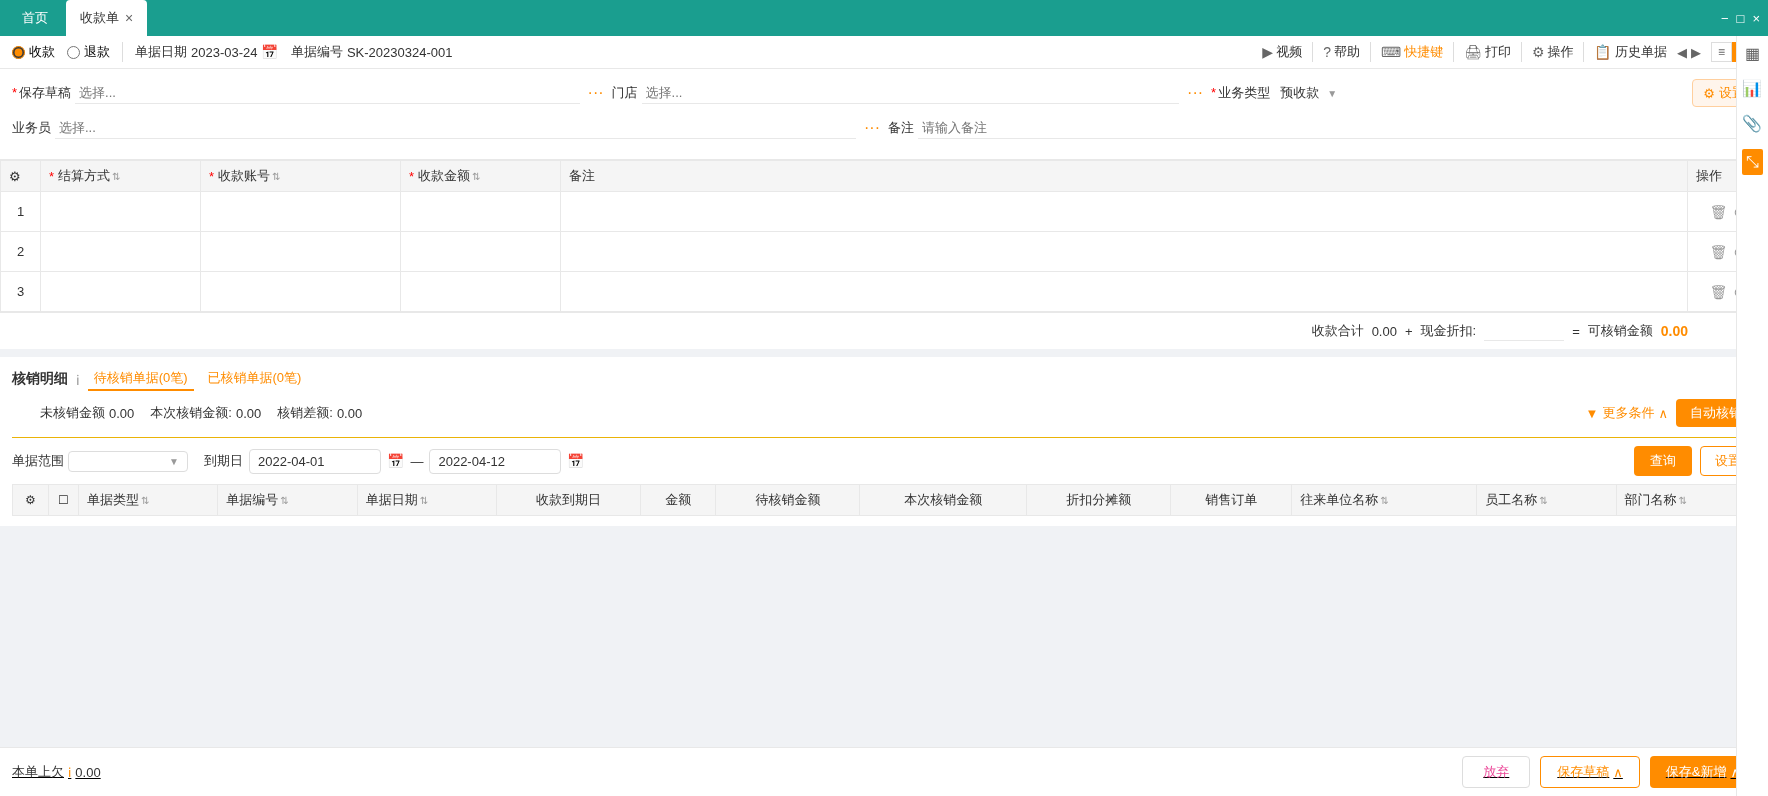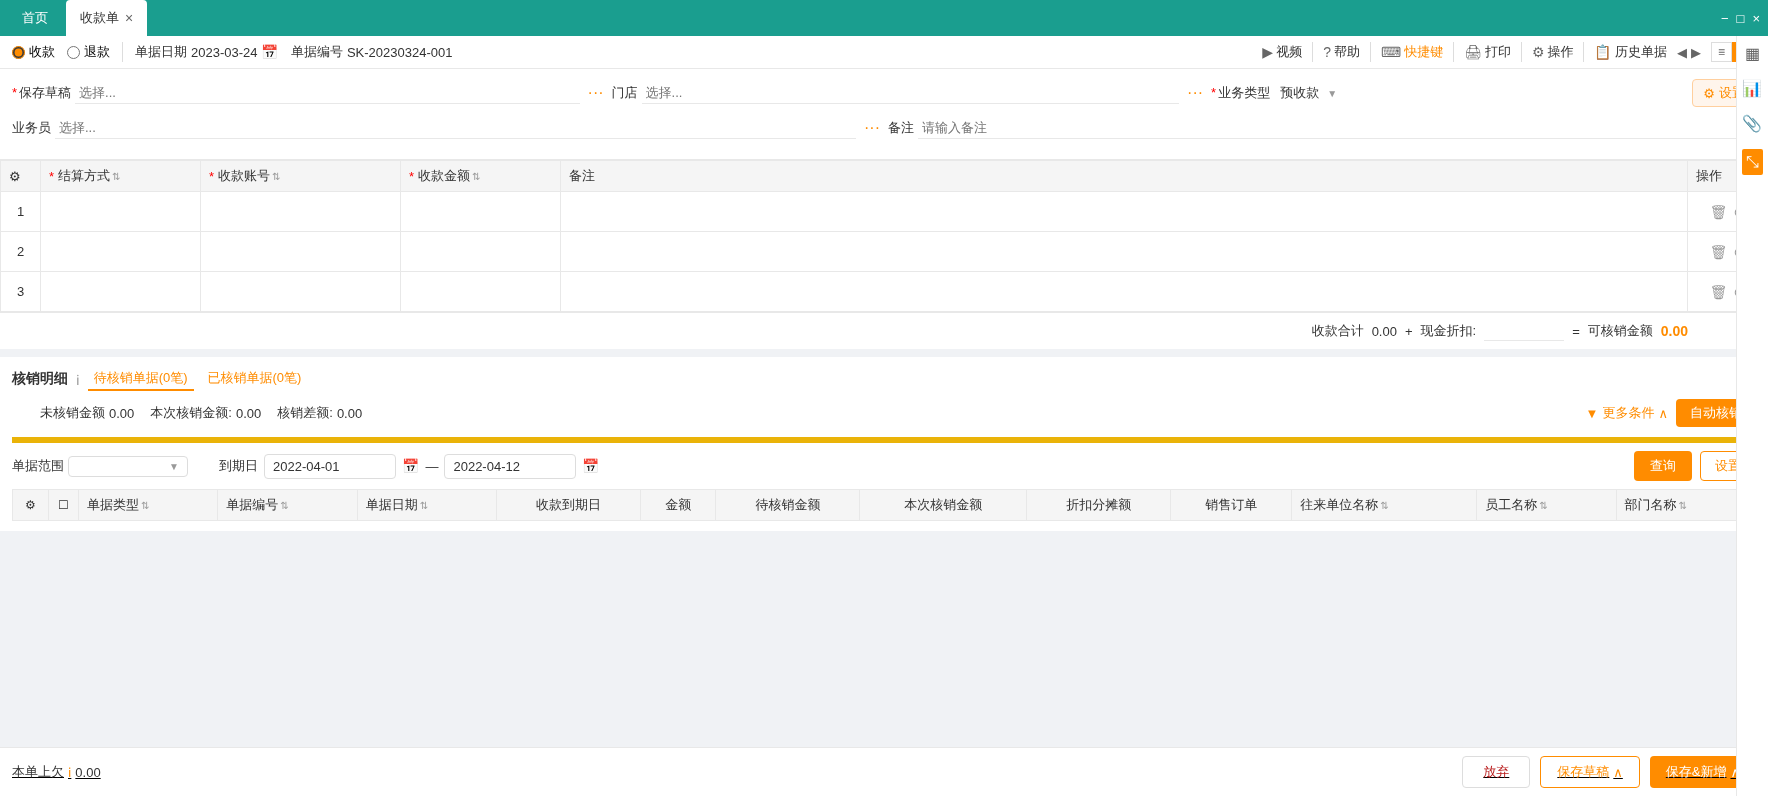--- a/index.html
+++ b/index.html
@@ -195,23 +195,23 @@
       border-radius: 4px;
       padding: 5px 14px;
       cursor: pointer;
       font-size: 13px;
     }
 
     
     .filter-row {
       display: flex;
       align-items: center;
-      gap: 31px;
+      gap: 16px;
       padding: 8px 0;
-      border-top: 6px solid #eab308;
+      border-top: 1px solid #eab308;
     }
     .filter-field { display: flex; align-items: center; gap: 4px; }
     .filter-label { color: #333; white-space: nowrap; font-size: 13px; }
     .filter-select-wrapper {
       display: flex;
       align-items: center;
       border: 1px solid #ddd;
       border-radius: 4px;
       padding: 4px 8px;
       min-width: 120px;
@@ -276,21 +276,21 @@
       bottom: 0;
       left: 0;
       right: 0;
       text-decoration: underline;
     }
     .footer-info { display: flex; align-items: center; gap: 4px; color: #333; font-size: 13px; }
     .footer-info-icon { color: #ff8c00; cursor: pointer; }
     .footer-actions { margin-left: auto; display: flex; gap: 10px; }
     .btn-abandon {
       background: #fff;
-      color: #b91c1c;
+      color: #ec4899;
       border: 1px solid #ddd;
       border-radius: 4px;
       padding: 6px 20px;
       cursor: pointer;
       font-size: 13px;
     }
     .btn-save-draft {
       background: #fff;
       color: #ff8c00;
       border: 1px solid #ff8c00;

